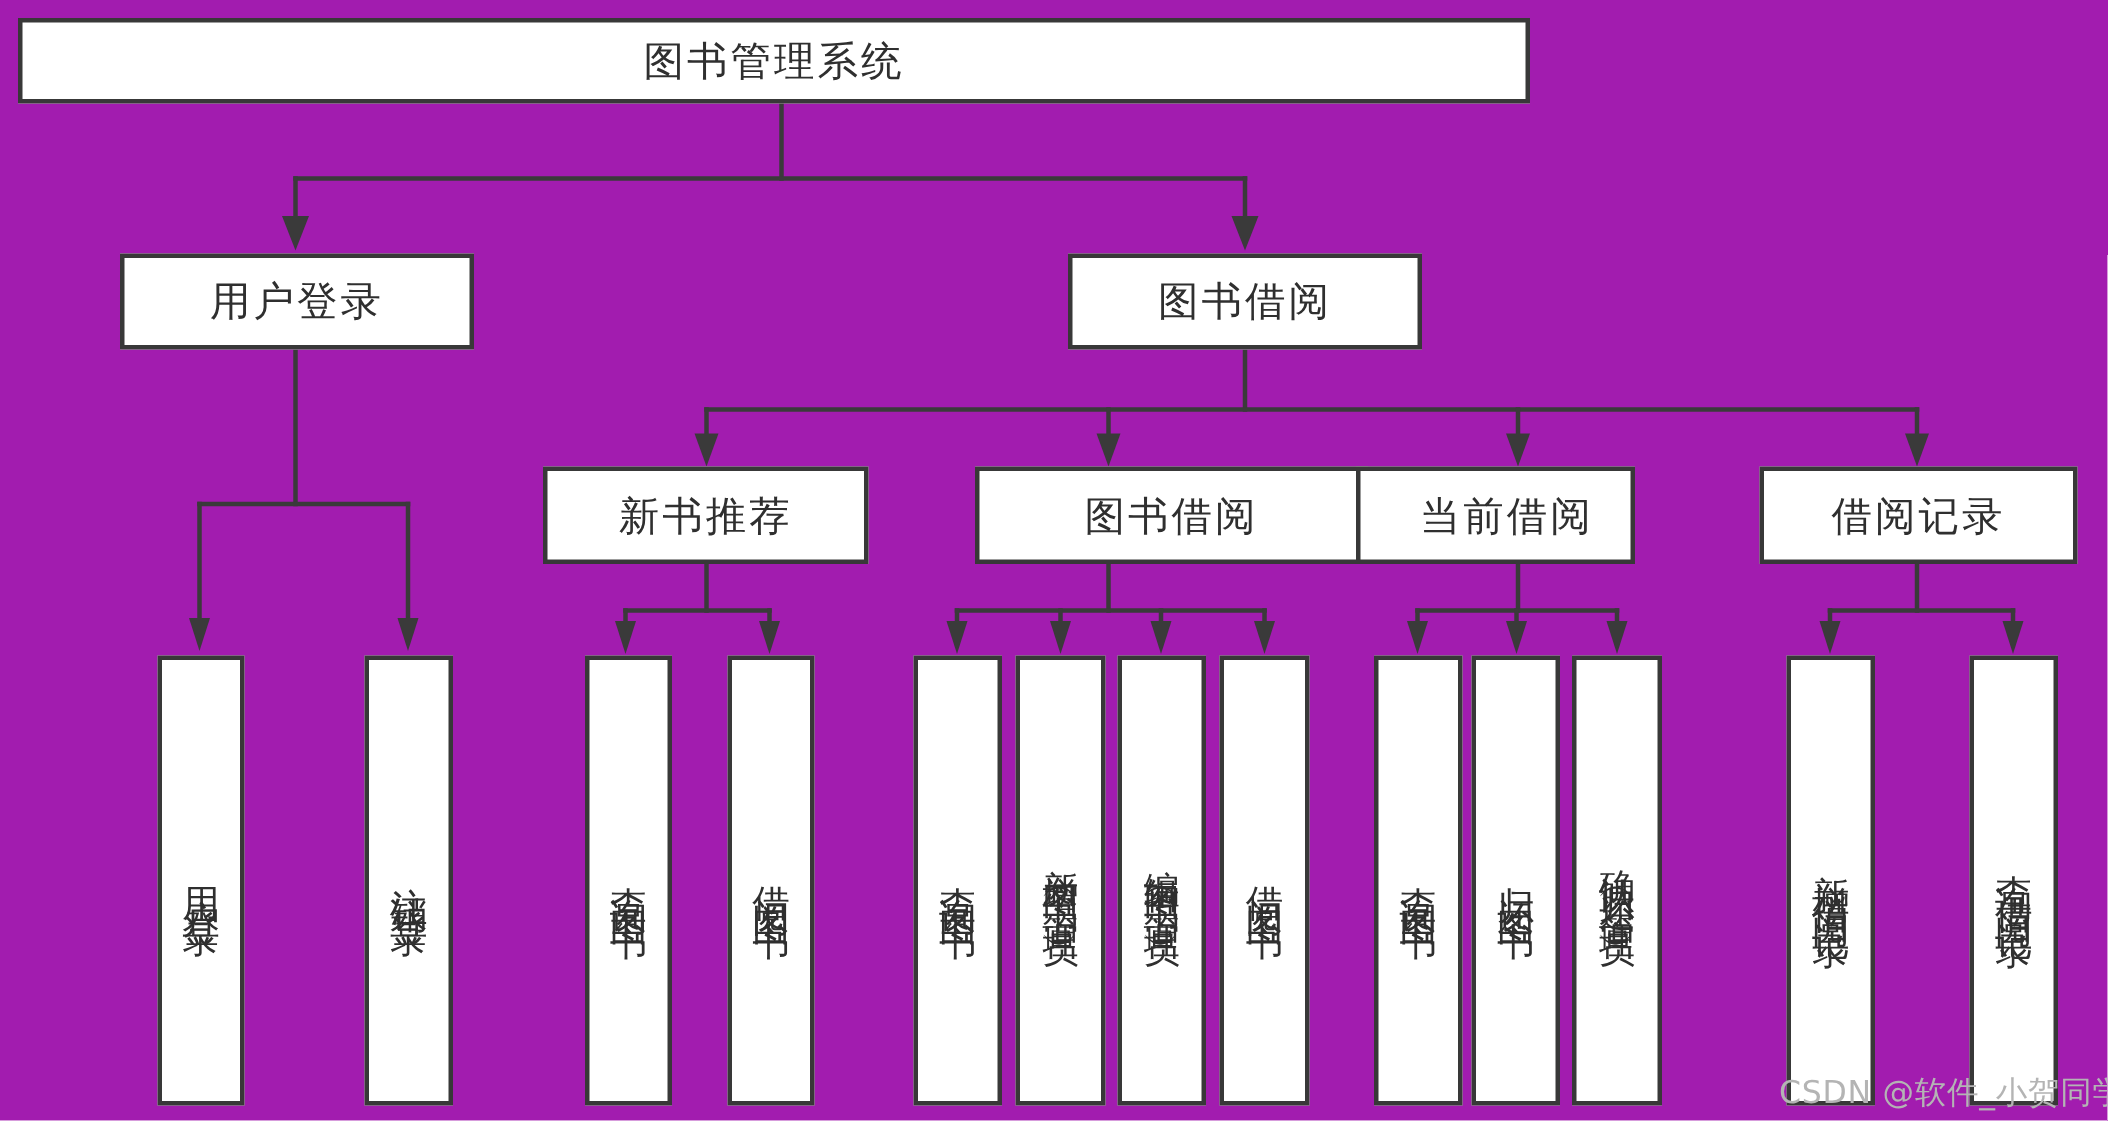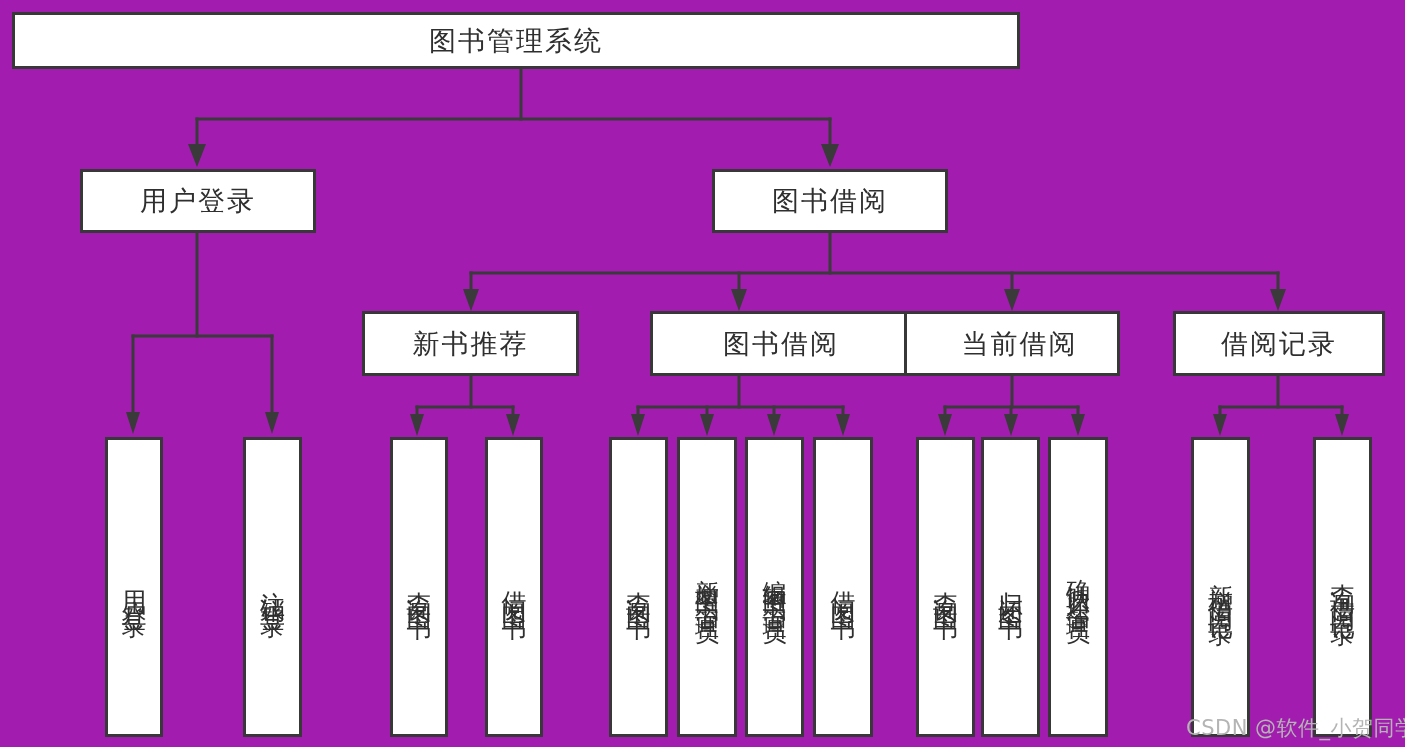--- a/index.html
+++ b/index.html
@@ -159,21 +159,21 @@
   <div class="box h" style="left:712px; top:169px; width:236px; height:64px;">
     <span>图书借阅</span>
   </div>
 
   <div class="box h" style="left:362px; top:311px; width:217px; height:65px;">
     <span>新书推荐</span>
   </div>
   <div class="box h" style="left:631px; top:311px; width:262px; height:65px;margin-left:19px;">
     <span>图书借阅</span>
   </div>
-  <div class="box h" style="left:904px; top:311px; width:216px; height:65px;padding-left:15px;">
+  <div class="box h" style="left:904px; top:311px; width:186px; height:65px;padding-left:15px;">
     <span>当前借阅</span>
   </div>
   <div class="box h" style="left:1173px; top:311px; width:212px; height:65px;">
     <span>借阅记录</span>
   </div>
 
   <div class="box v" style="left:105px; top:437px; width:58px; height:300px;">
     <span>用户登录</span>
   </div>
   <div class="box v" style="left:243px; top:437px; width:59px; height:300px;">

